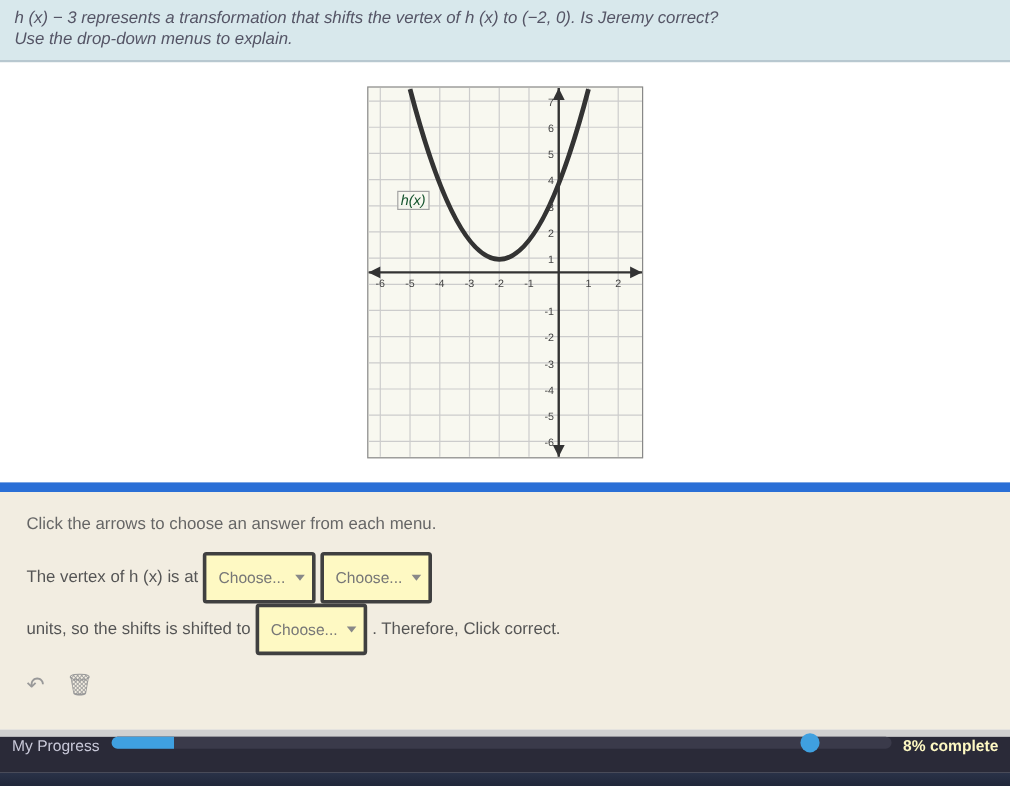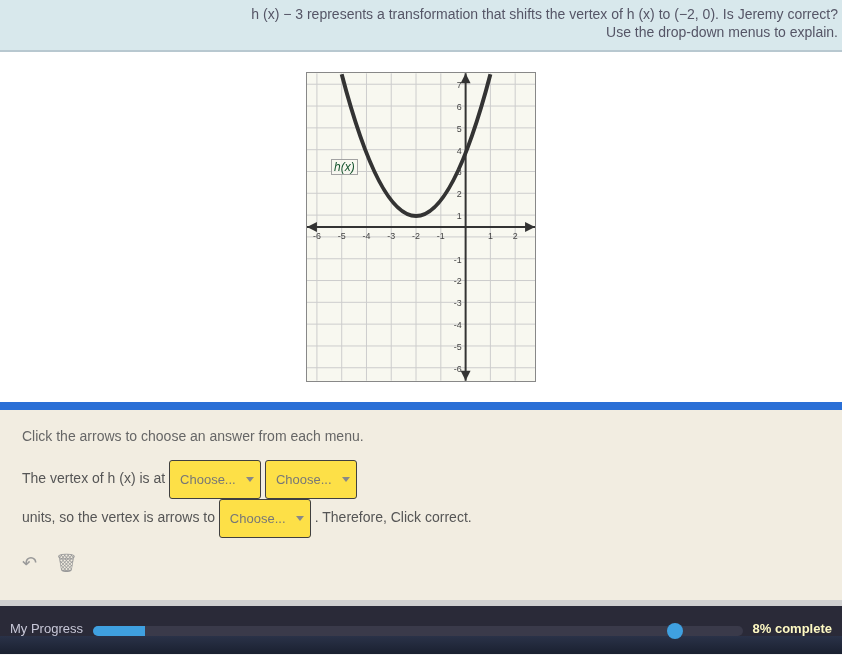--- a/index.html
+++ b/index.html
@@ -6,25 +6,25 @@
   body {
     width: 842px;
     height: 655px;
     font-family: Arial, sans-serif;
     background: #f5f5f5;
     overflow: hidden;
     position: relative;
   }
   .top-prompt {
     background: #d8e8ec;
-    padding: 6px 4px 10px 12px;
+    padding: 6px 25px 10px 12px;
     color: #556;
     font-size: 14px;
+    font-style: italic;
     border-bottom: 2px solid #b8c8d0;
-    text-align: right;
   }
   .top-prompt .line1 { margin-bottom: 2px; }
   .graph-area {
     background: #fff;
     padding: 20px 0 20px 0;
     display: flex;
     justify-content: center;
   }
   .graph-box {
     width: 230px;
@@ -64,22 +64,22 @@
     font-size: 14px;
     color: #666;
   }
   .answer-line {
     line-height: 2.4;
     color: #555;
   }
   .dropdown {
     display: inline-flex;
     align-items: center;
-    background: #fde047;
-    border: 1px solid #404040;
+    background: #fef9c3;
+    border: 3px solid #404040;
     border-radius: 3px;
     padding: 3px 6px 3px 10px;
     color: #777;
     font-size: 13px;
     cursor: pointer;
     min-width: 92px;
     justify-content: space-between;
     gap: 8px;
     vertical-align: middle;
   }
@@ -99,21 +99,21 @@
     display: flex;
     gap: 18px;
     color: #999;
     font-size: 18px;
   }
   .tool-btn { cursor: pointer; }
   .progress-bar {
     background: #2a2a38;
     height: 30px;
     display: flex;
-    align-items: flex-end;
+    align-items: flex-start;
     padding: 0 10px;
     color: #c8c8d8;
     font-size: 13px;
     gap: 10px;
   }
   .progress-track {
     flex: 1;
     height: 10px;
     background: #3a3a4a;
     border-radius: 5px;
@@ -231,21 +231,21 @@
     <span>The vertex of h (x) is at</span>
     <span class="dropdown">
       <span>Choose...</span>
       <span class="caret"></span>
     </span>
     <span class="dropdown">
       <span>Choose...</span>
       <span class="caret"></span>
     </span>
     <br>
-    <span>units, so the vertex is arrows to</span>
+    <span>units, so the shifts is shifted to</span>
     <span class="dropdown">
       <span>Choose...</span>
       <span class="caret"></span>
     </span>
     <span>. Therefore, Click</span>
     <span>correct.</span>
   </div>
   <div class="tools">
     <span class="tool-btn">↶</span>
     <span class="tool-btn">🗑</span>

